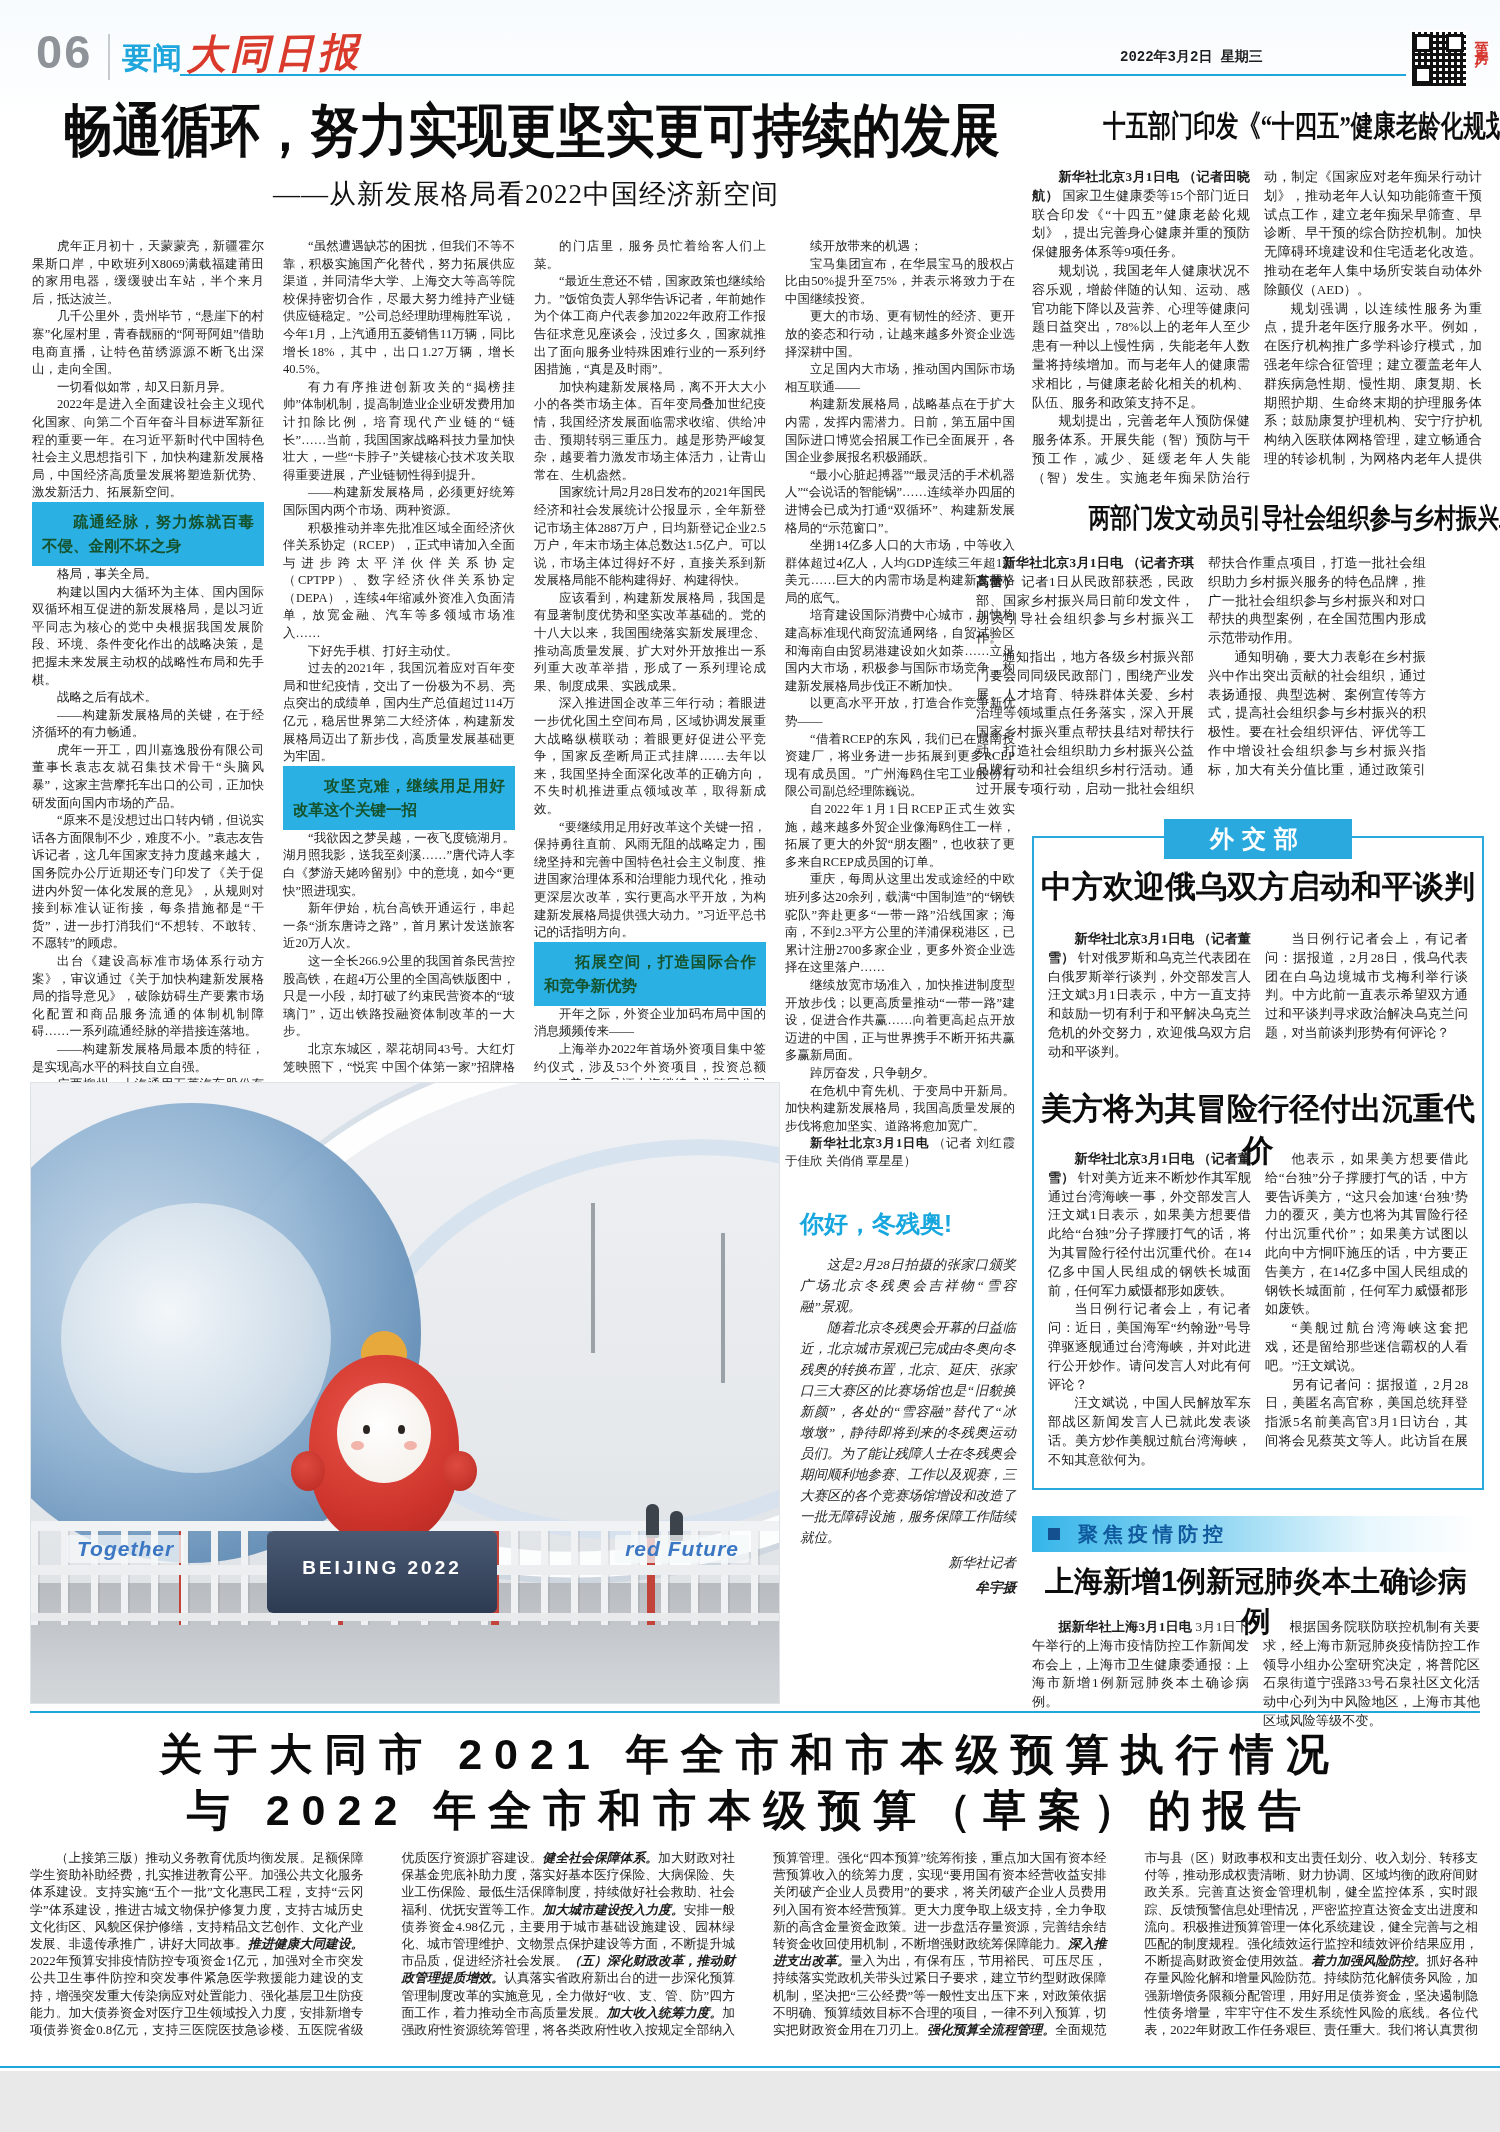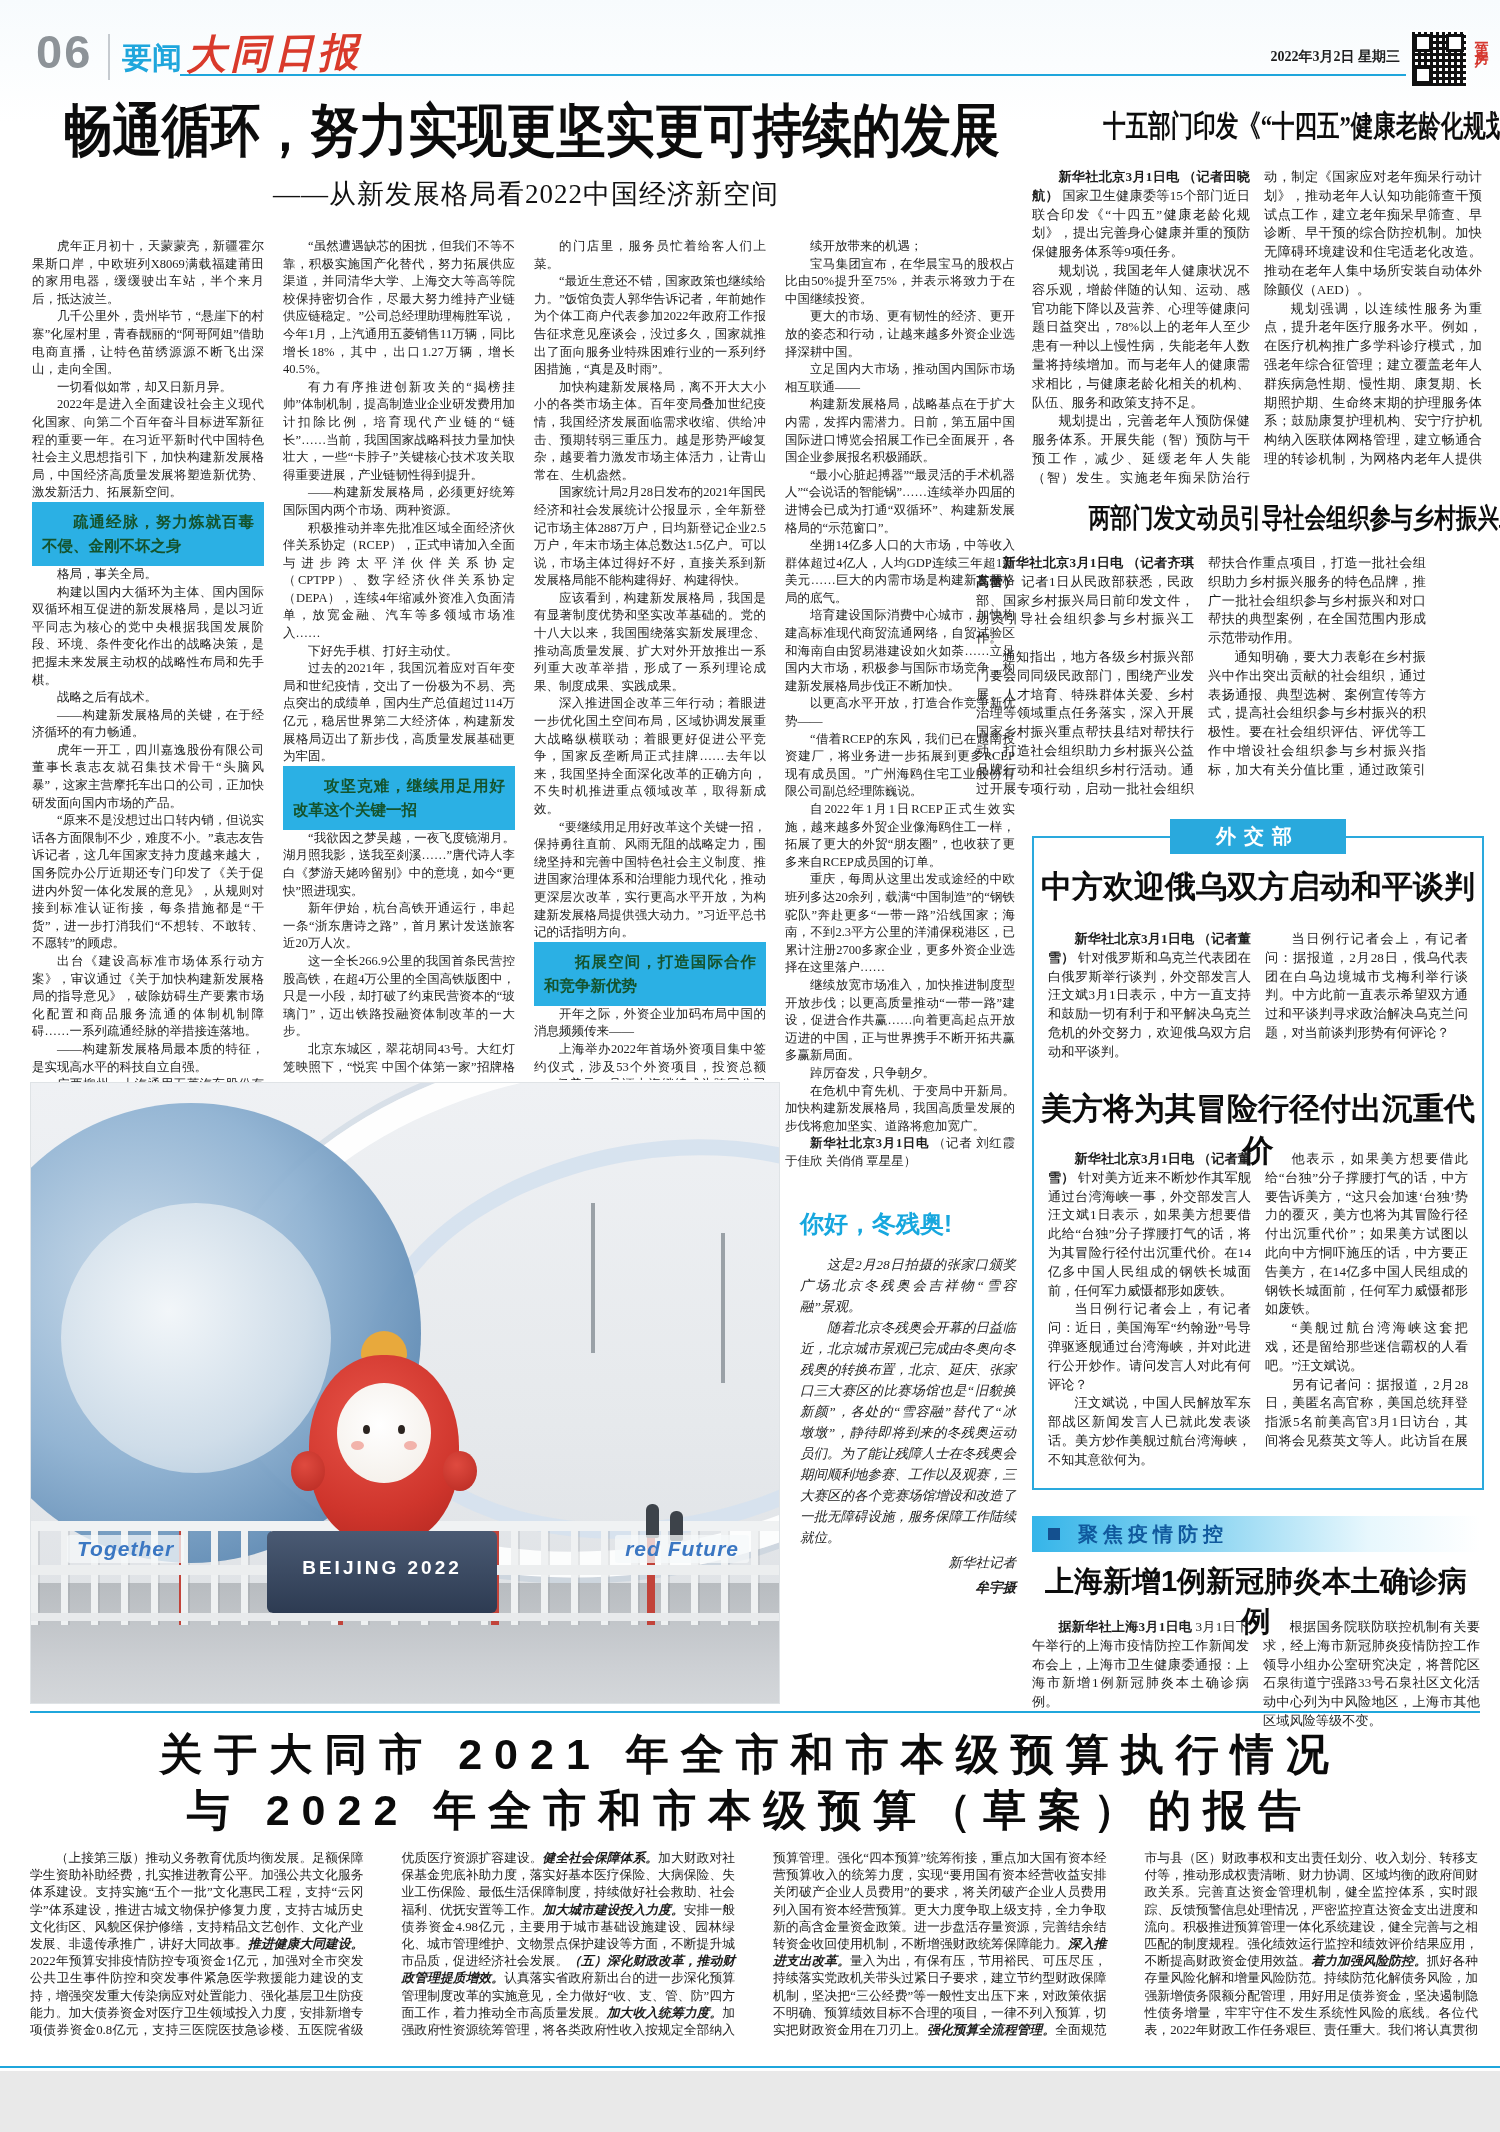--- a/index.html
+++ b/index.html
@@ -6,21 +6,21 @@
   #page{position:relative;width:1500px;height:2071px;margin:0 auto;background:linear-gradient(180deg,#f7fbfd 0%,#ffffff 6%);
         font-family:"Liberation Serif","DejaVu Serif",serif;color:#1d1d1d;overflow:hidden;}
   .abs{position:absolute;}
   .sans{font-family:"Liberation Sans","DejaVu Sans",sans-serif;}
   
   .pagenum{left:36px;top:24px;font-size:47px;font-weight:700;color:#8d9398;letter-spacing:2px;}
   .hdr-div{left:108px;top:34px;width:2px;height:46px;background:#c6cbd0;}
   .section-label{left:122px;top:38px;font-size:30px;font-weight:900;color:#1fa6dc;}
   .masthead{left:186px;top:26px;font-size:40px;font-weight:900;font-style:italic;color:#d93a2b;letter-spacing:4px;transform:rotate(-1deg);}
   .hdr-line{left:180px;top:74px;width:1226px;height:2px;background:#1fa6dc;}
-  .hdr-date{left:1120px;top:48px;width:280px;text-align:right;font-size:14px;font-weight:700;}
+  .hdr-date{left:1120px;top:48px;width:280px;font-size:14px;font-weight:700;font-family:Liberation Mono, monospace;}
   .qr{left:1412px;top:32px;width:54px;height:54px;background:
       repeating-linear-gradient(0deg,#111 0 3px,transparent 3px 6px),
       repeating-linear-gradient(90deg,#111 0 3px,#fff 3px 6px);outline:2px solid #fff;}
   .qr i{position:absolute;width:12px;height:12px;border:3px solid #111;background:#fff;display:block;}
   .vert-red{left:1472px;top:32px;writing-mode:vertical-rl;font-size:14px;font-weight:700;color:#d5372e;letter-spacing:3px;}
   
   .main-hl{left:28px;top:96px;width:996px;text-align:center;}
   .main-hl span{display:inline-block;white-space:nowrap;font-size:53px;font-weight:900;color:#0c0c0c;transform:scale(.93,1.08);}
   .main-sub{left:28px;top:176px;width:996px;text-align:center;font-size:27px;letter-spacing:1px;color:#111;}
   
@@ -37,21 +37,21 @@
   
   .r-title{width:450px;text-align:center;}
   .r-title span{display:inline-block;white-space:nowrap;font-weight:900;color:#0c0c0c;}
   #ta{left:1032px;top:106px;}#ta span{font-size:30px;transform:scaleX(.75);}
   #tb{left:1032px;top:500px;}#tb span{font-size:27px;transform:scaleX(.8);}
   .rbody{column-gap:14px;column-count:2;column-fill:auto;font-size:13.2px;line-height:18.8px;text-align:justify;overflow:hidden;}
   #ba{left:1032px;top:168px;width:450px;height:324px;}
   #bb{left:976px;top:554px;width:450px;height:262px;}
   .diplo{left:1032px;top:836px;width:448px;height:650px;border:2px solid #2aa9dd;}
   .fm-label{left:50%;top:-19px;transform:translateX(-50%);position:absolute;background:#29a9dd;color:#fff;
-            padding:4px 46px;font-size:20px;font-weight:700;letter-spacing:8px;}
+            padding:4px 46px;font-size:24px;font-weight:700;letter-spacing:8px;}
   .in-title{position:absolute;width:448px;text-align:center;font-weight:900;color:#0c0c0c;}
   #tc{top:28px;font-size:31px;}
   #td{top:250px;font-size:31px;}
   #bc{position:absolute;left:14px;top:92px;width:420px;height:150px;}
   #bd{position:absolute;left:14px;top:312px;width:420px;height:326px;}
   .epi-banner{left:1032px;top:1516px;width:448px;height:36px;
       background:linear-gradient(90deg,#35b5e9 0%,#8fd6f2 40%,#e7f7fd 75%,#ffffff 100%);}
   .epi-banner .sq{position:absolute;left:16px;top:12px;width:12px;height:12px;background:#14508f;}
   .epi-banner .tx{position:absolute;left:46px;top:5px;font-size:20px;font-weight:700;color:#10599d;letter-spacing:5px;
       font-family:"Liberation Sans","DejaVu Sans",sans-serif;}

